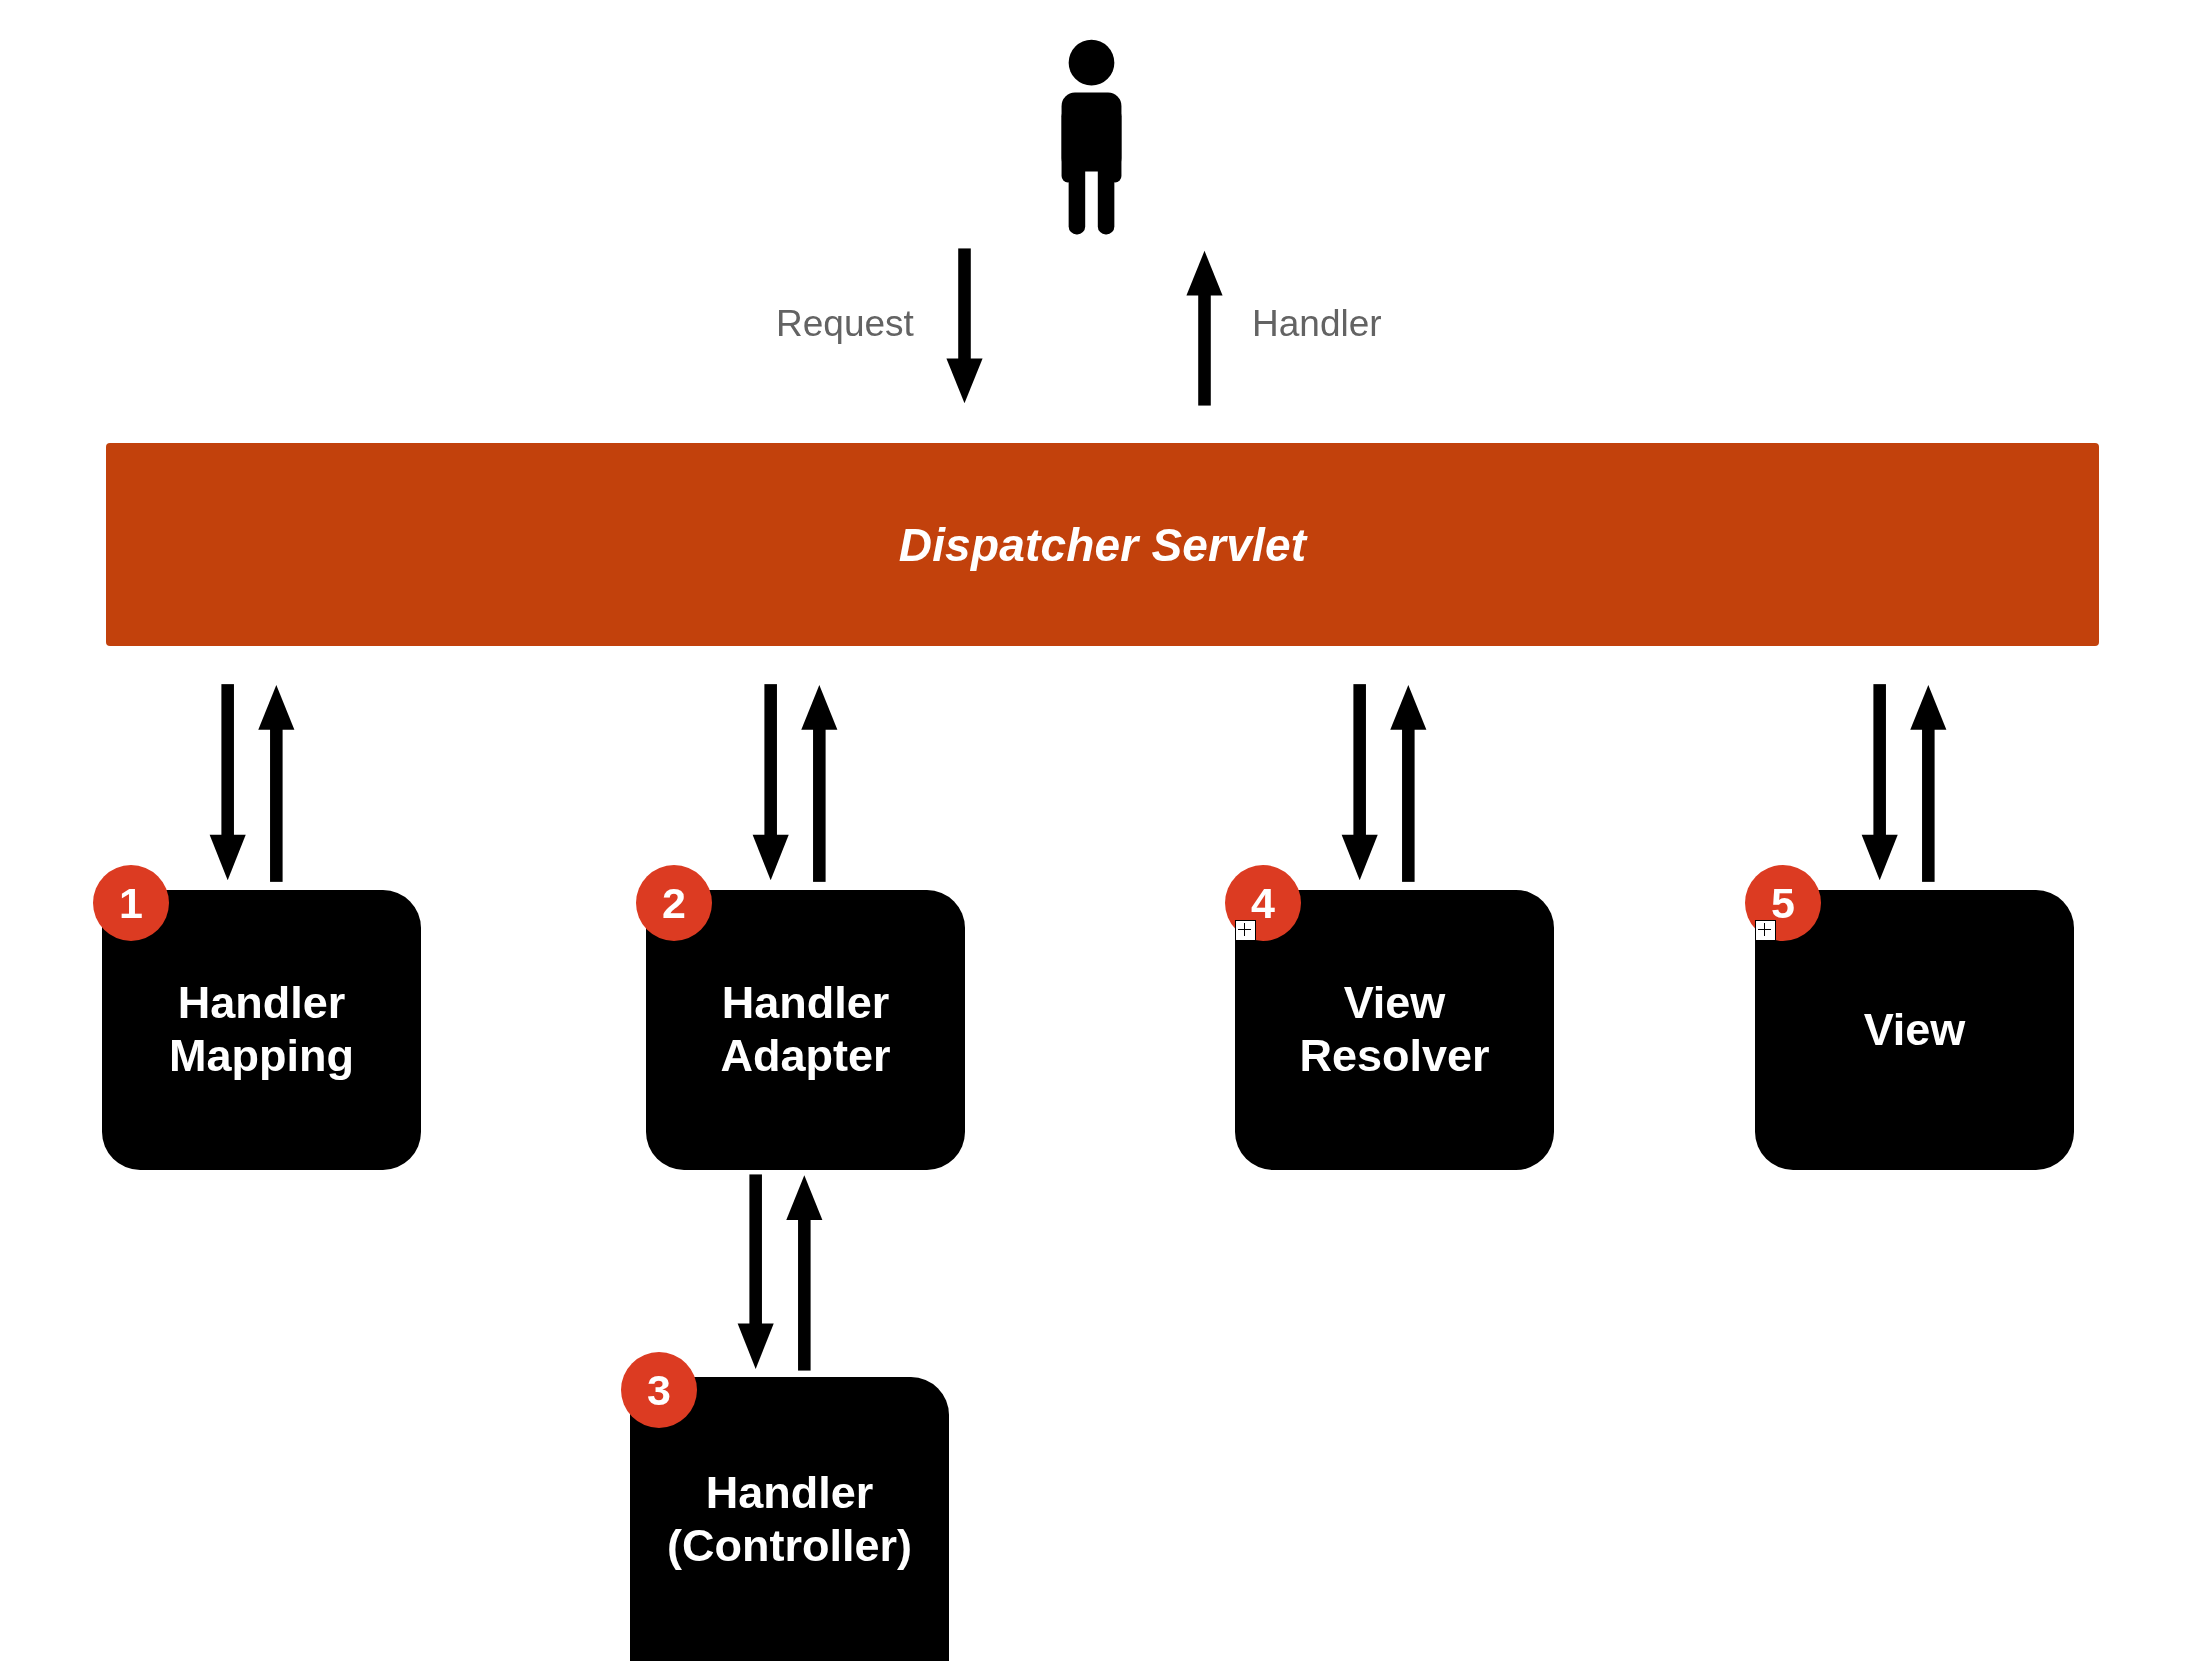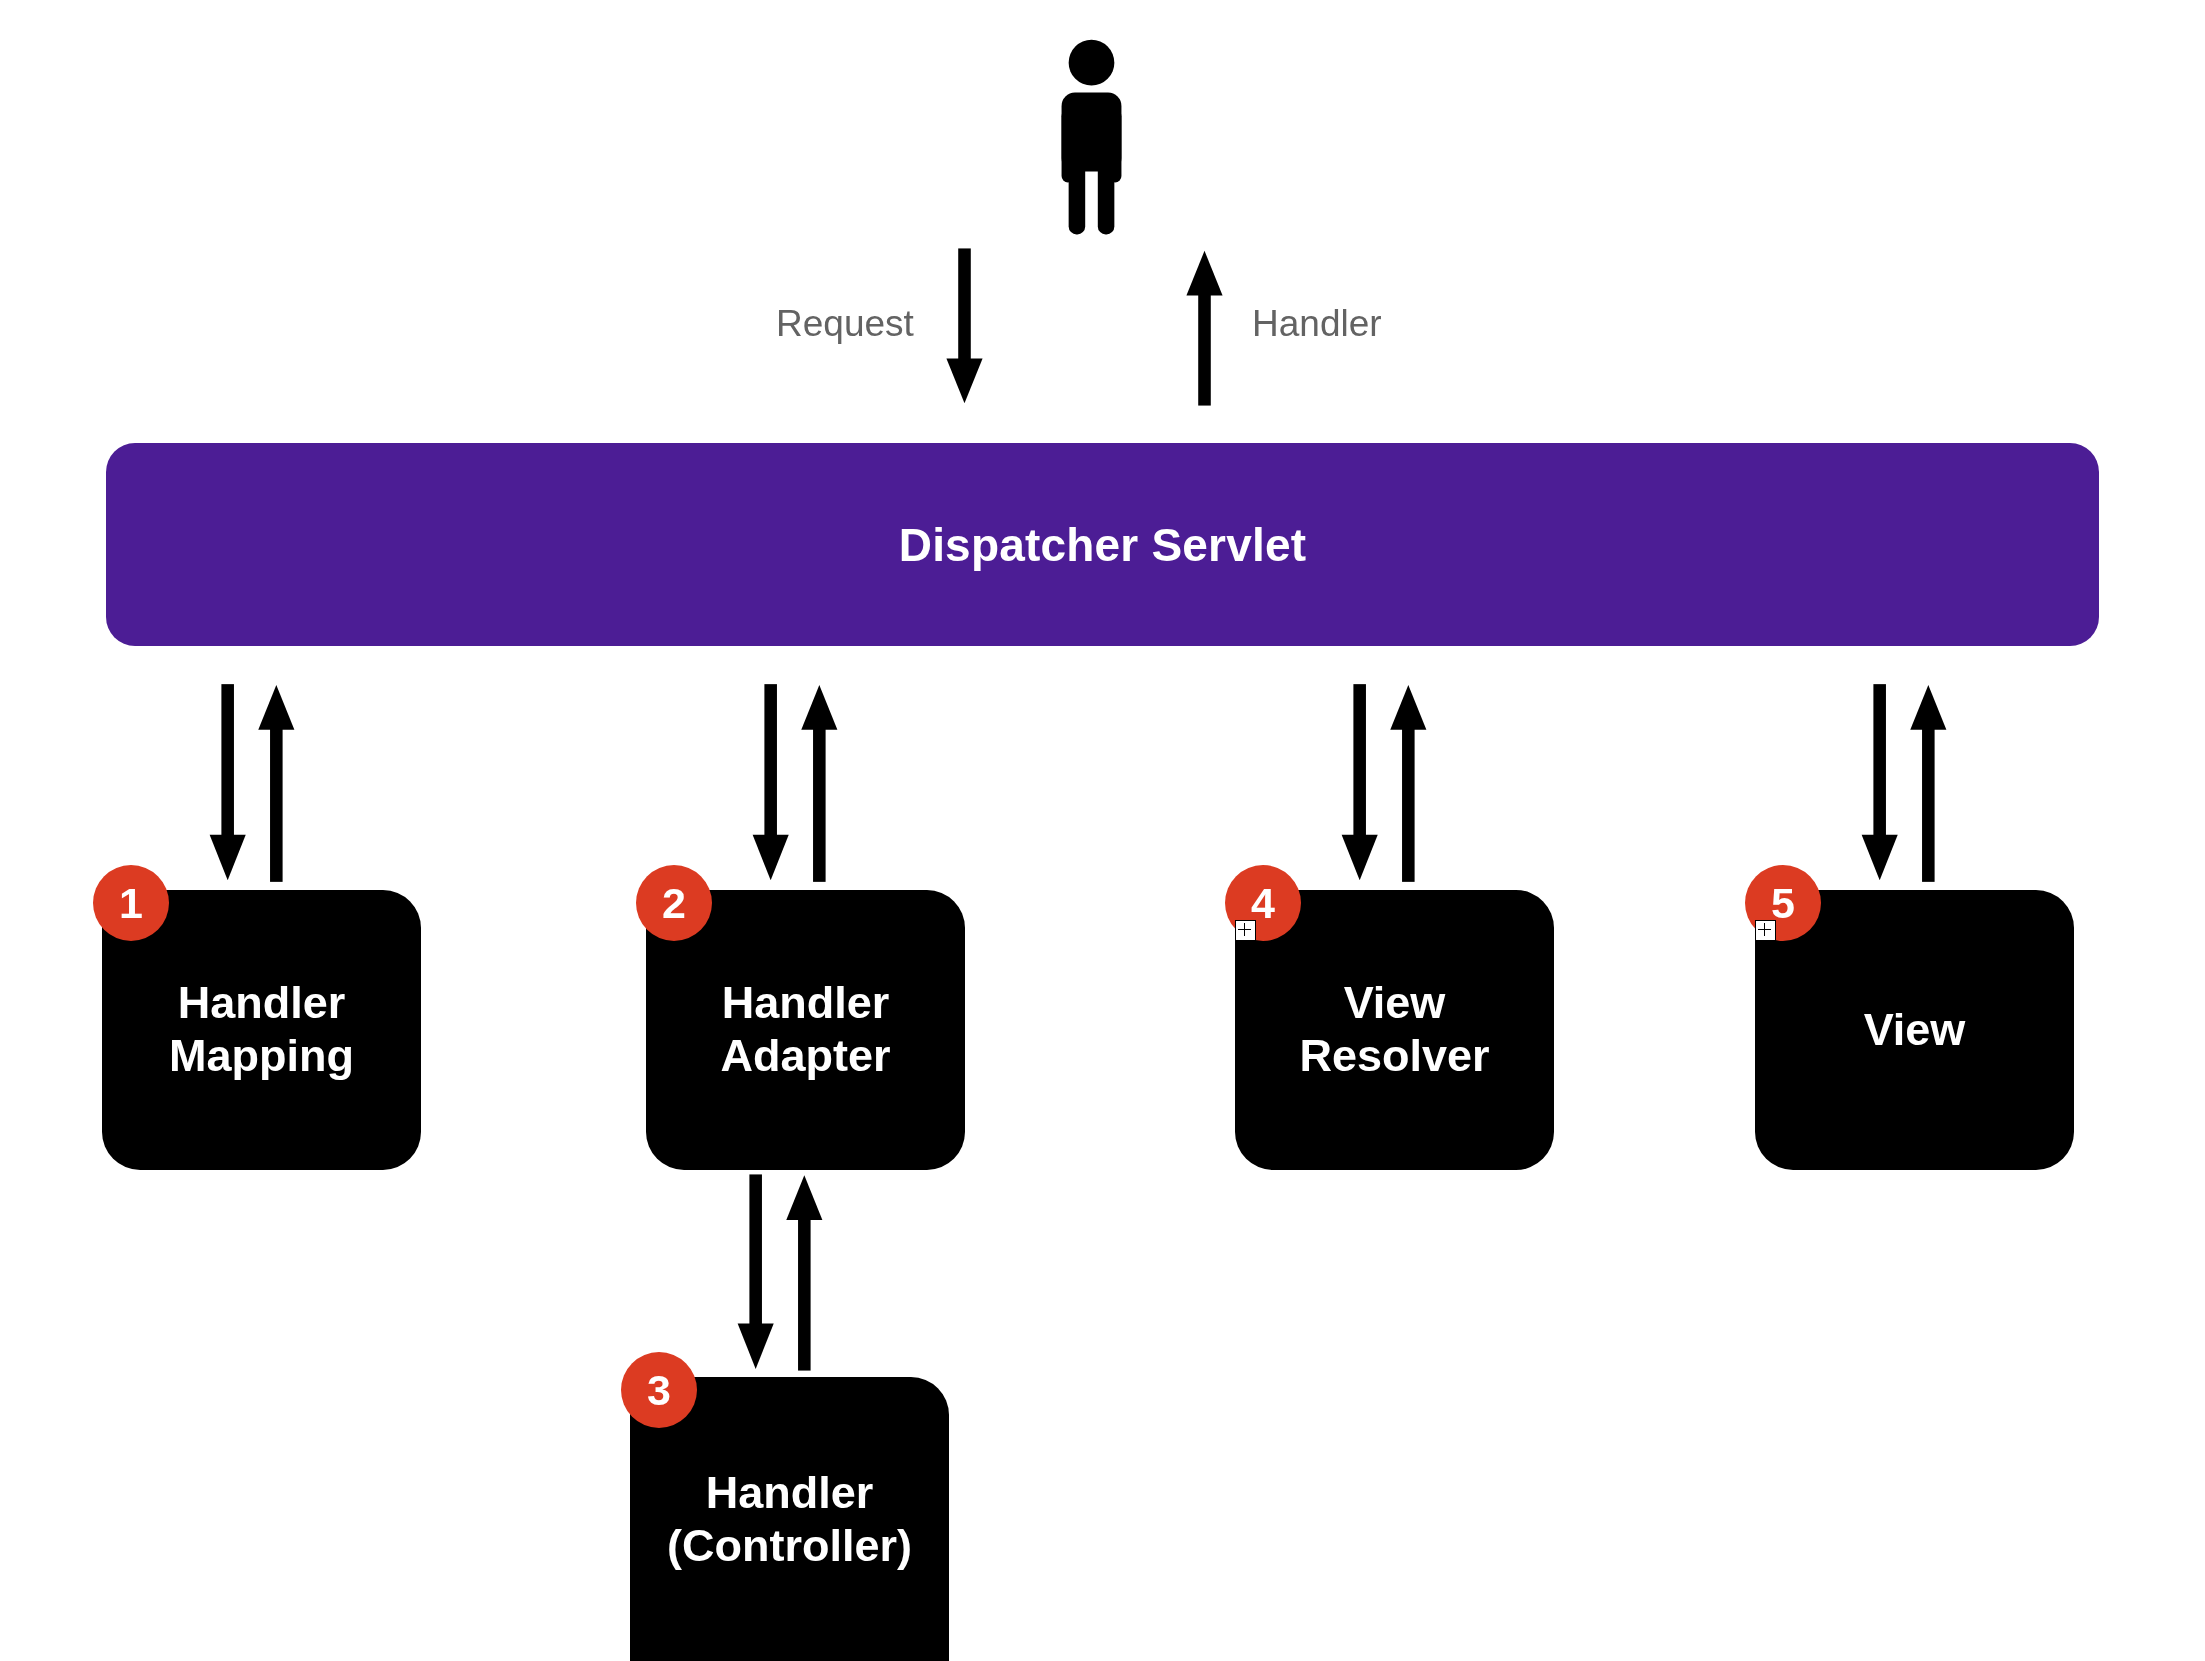--- a/index.html
+++ b/index.html
@@ -14,21 +14,21 @@
   .flow-label{position:absolute;color:#636363;font-size:37px;font-weight:400;
               letter-spacing:0px;white-space:nowrap;}
   #request-label{left:776px;top:303px;}
   #response-label{left:1252px;top:303px;}
 
   
   .arrow{position:absolute;}
 
   
   #dispatcher-servlet{position:absolute;left:106px;top:443px;width:1993px;height:203px;
-    background:#4c1d95;border-radius:29px;display:flex;align-items:center;justify-content:center;}
+    background:#c2410c;border-radius:4px;display:flex;align-items:center;justify-content:center;font-style:italic;}
   #dispatcher-servlet .bar-label{color:#ffffff;font-size:46px;font-weight:700;letter-spacing:0.2px;}
 
   
   .node{position:absolute;background:#000000;border-radius:38px;
         display:flex;align-items:center;justify-content:center;text-align:center;}
   .node .node-label{color:#ffffff;font-size:45px;font-weight:700;line-height:1.17;
         padding:0 14px;white-space:pre-line;}
 
   #node-handler-mapping{left:102px;top:890px;width:319px;height:280px;}
   #node-handler-adapter{left:646px;top:890px;width:319px;height:280px;}

